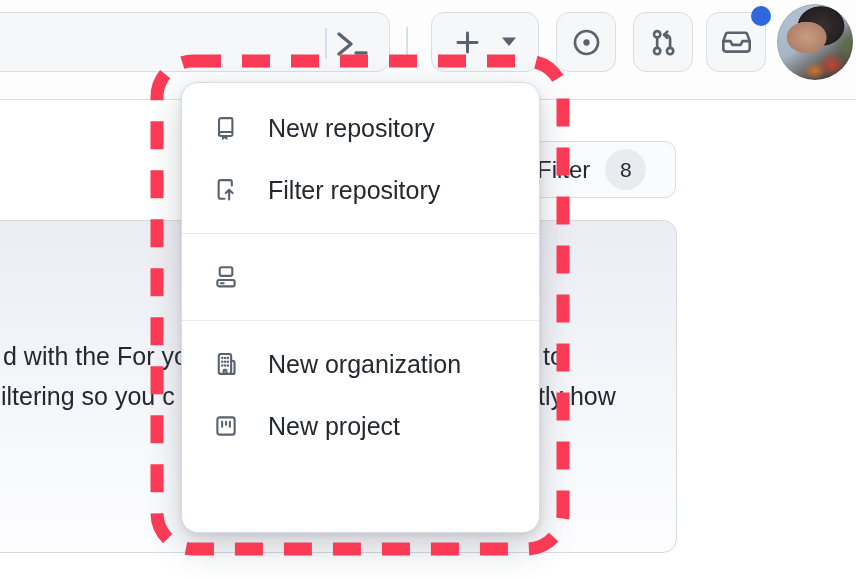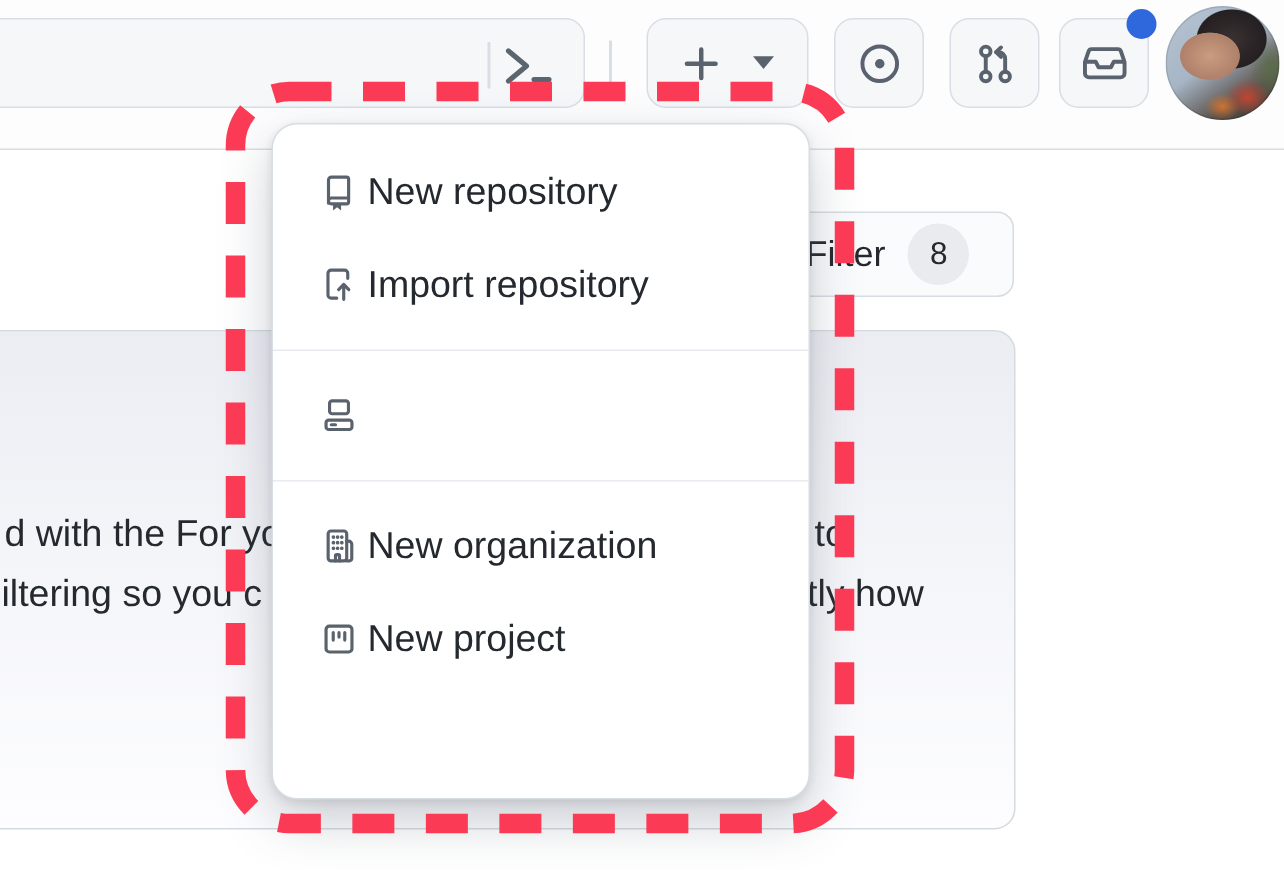--- a/index.html
+++ b/index.html
@@ -43,21 +43,21 @@
   .close-btn{position:absolute;left:633px;top:273px;width:34px;height:34px;display:flex;
              align-items:center;justify-content:center;cursor:pointer;}
   .frag{position:absolute;font-size:25px;color:#24292f;white-space:nowrap;z-index:2;}
   .l1l{left:3px;top:342px;}  .l1r{left:543px;top:342px;}
   .l2l{left:1px;top:382px;text-align:center;}  .l2r{left:538px;top:382px;}
   
   .menu{position:absolute;left:181px;top:82px;width:359px;height:451px;box-sizing:border-box;
         background:#ffffff;border:1px solid #d8dde2;border-radius:17px;z-index:5;
         box-shadow:0 14px 34px rgba(75,85,99,0.28),0 2px 6px rgba(27,31,36,0.10);
         padding:14px 0;}
-  .menu-item{height:62px;display:flex;align-items:center;padding:0 30px;gap:5px;cursor:pointer;}
+  .menu-item{height:62px;display:flex;align-items:center;padding:0 30px;gap:28px;cursor:pointer;}
   .menu-label{font-size:25px;color:#24292f;}
   .menu-divider{border-top:1.5px solid #e7eaee;margin:12px 0;}
   .mi{display:flex;align-items:center;justify-content:center;width:28px;height:28px;flex:0 0 28px;}
   
   .annotation{position:absolute;left:0;top:0;z-index:10;pointer-events:none;}
   svg{display:block;}
 </style>
 </head>
 <body>
 
@@ -153,21 +153,21 @@
       <span class="menu-label">New repository</span>
     </div>
 
     <div class="menu-item">
       <span class="mi">
         <svg width="28" height="28" viewBox="0 0 24 24" fill="none" stroke="#59626d" stroke-width="1.8" stroke-linecap="round" stroke-linejoin="round">
           <path d="M17 8.2V5.3c0-1-.8-1.8-1.8-1.8H7.5c-1 0-1.8.8-1.8 1.8v12.4c0 1 .8 1.8 1.8 1.8h3.2"></path>
           <path d="M14.7 20.2v-7.6M11.8 14.6l2.9-2.9 2.9 2.9"></path>
         </svg>
       </span>
-      <span class="menu-label">Import repository</span>
+      <span class="menu-label">Filter repository</span>
     </div>
 
     <div class="menu-divider"></div>
 
     <div class="menu-item">
       <span class="mi">
         <svg width="28" height="28" viewBox="0 0 24 24" fill="none" stroke="#59626d" stroke-width="1.8" stroke-linecap="round" stroke-linejoin="round">
           <rect x="6.6" y="3.6" width="10.8" height="7.4" rx="1.5"></rect>
           <rect x="4.6" y="14.6" width="14.8" height="5.4" rx="1.5"></rect>
           <path d="M7.6 17.3h2.4"></path>

